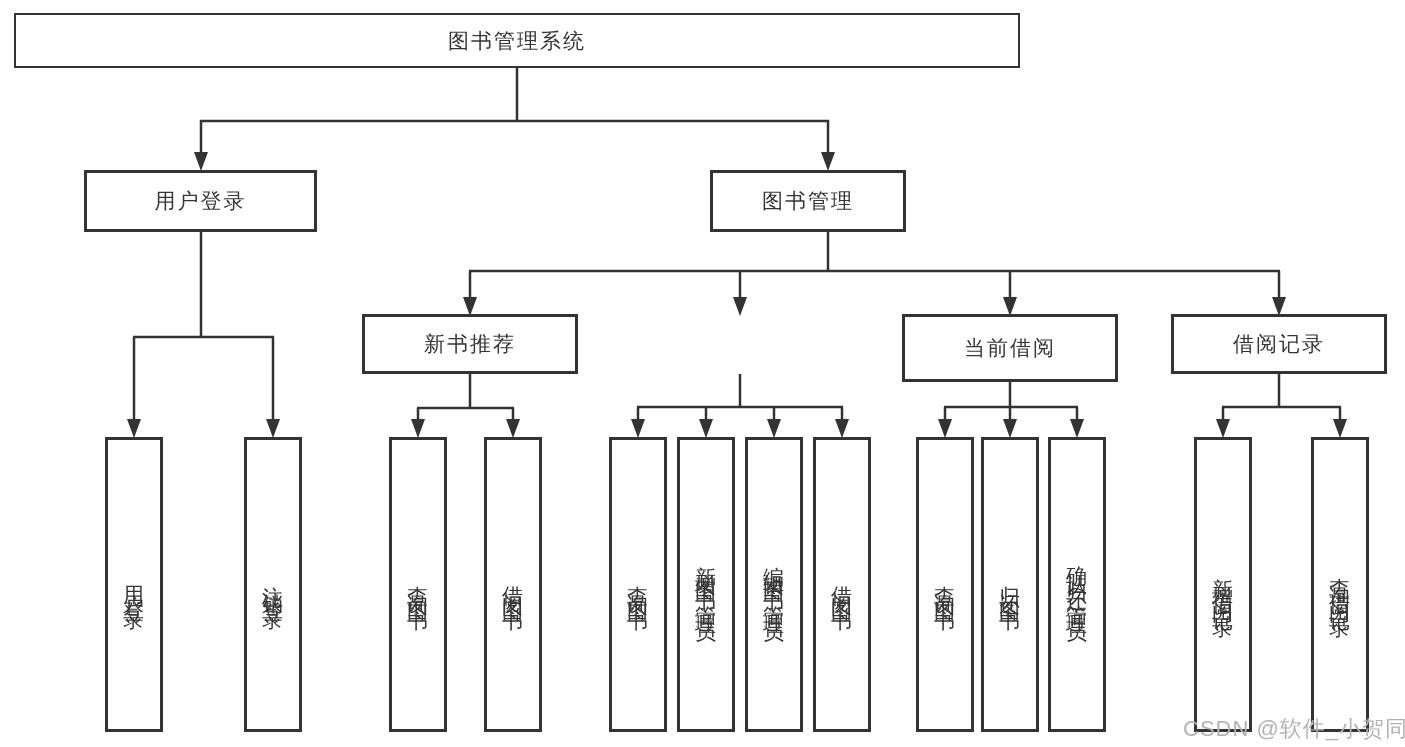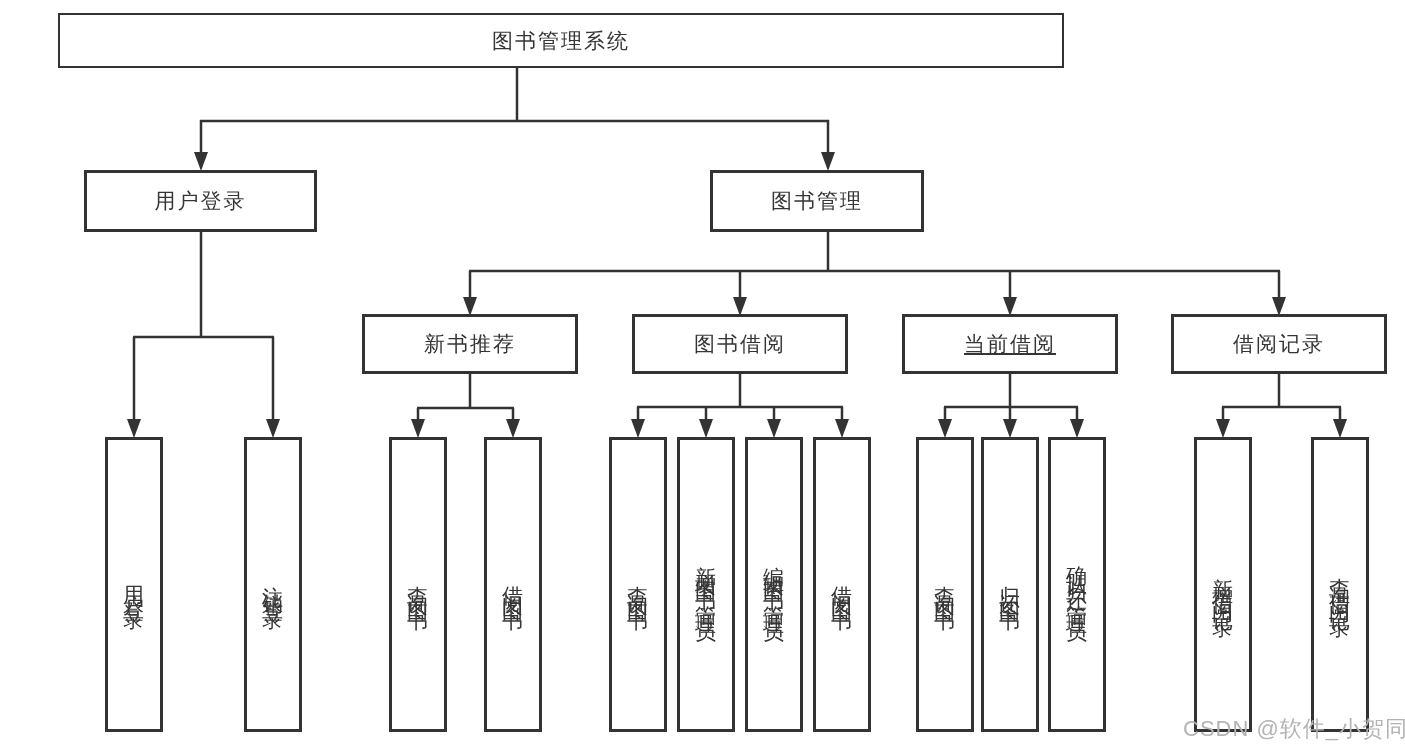--- a/index.html
+++ b/index.html
@@ -22,21 +22,21 @@
     border: 3px solid #333333;
     background: #ffffff;
     display: flex;
     align-items: center;
     justify-content: center;
     font-size: 21px;
     color: #353535;
     letter-spacing: 2px;
     z-index: 2;
   }
-  .hbox.root { border-width: 2px; margin-left: 44px; }
+  .hbox.root { border-width: 2px; }
   .vbox {
     position: absolute;
     box-sizing: border-box;
     width: 58px;
     height: 295px;
     border: 3px solid #333333;
     background: #ffffff;
     display: flex;
     align-items: center;
     justify-content: center;
@@ -124,31 +124,28 @@
     </g>
   </svg>
 
   <div class="hbox root" style="left:14px; top:13px; width:1006px; height:55px;">
     <span>图书管理系统</span>
   </div>
 
   <div class="hbox" style="left:84px; top:170px; width:233px; height:62px;">
     <span>用户登录</span>
   </div>
-  <div class="hbox" style="left:710px; top:170px; width:214px; height:62px;">
+  <div class="hbox" style="left:710px; top:170px; width:196px; height:62px;">
     <span>图书管理</span>
   </div>
 
   <div class="hbox" style="left:362px; top:314px; width:216px; height:60px;font-family:Liberation Serif, serif;">
     <span>新书推荐</span>
   </div>
-  <div class="hbox" style="left:632px; top:314px; width:216px; height:60px;">
-    <span>图书借阅</span>
-  </div>
-  <div class="hbox" style="left:902px; top:314px; width:216px; height:60px;text-decoration:underline;">
+  <div class="hbox" style="left:902px; top:314px; width:216px; height:68px;">
     <span>当前借阅</span>
   </div>
   <div class="hbox" style="left:1171px; top:314px; width:216px; height:60px;">
     <span>借阅记录</span>
   </div>
 
   <div class="vbox" style="left:105px; top:437px;">
     <span>用户登录</span>
   </div>
   <div class="vbox" style="left:244px; top:437px;">

